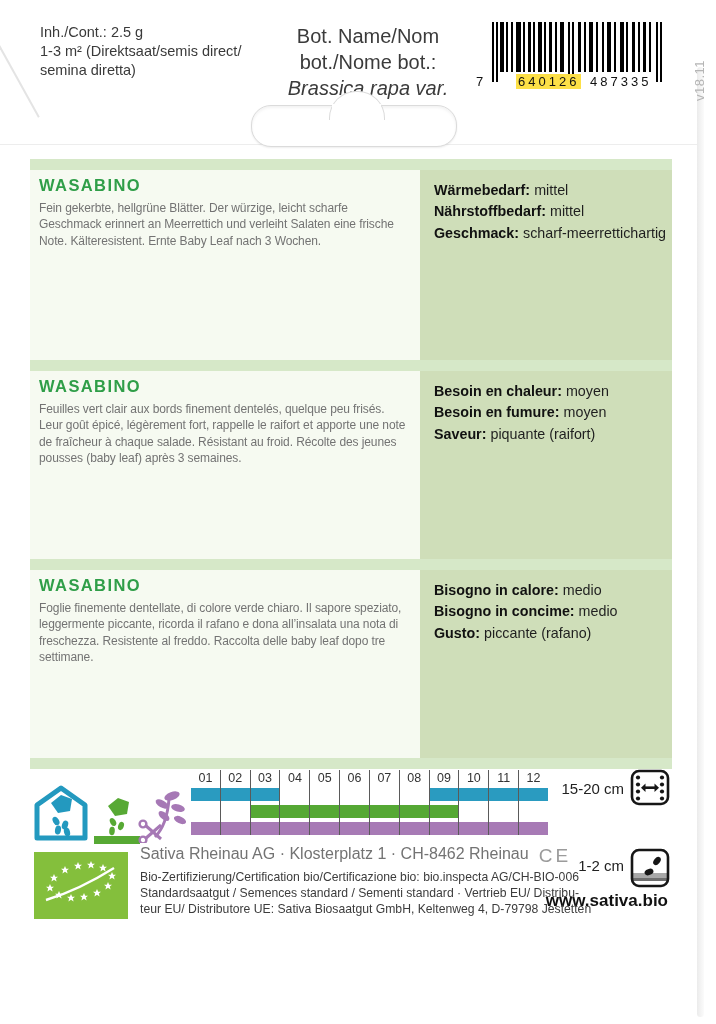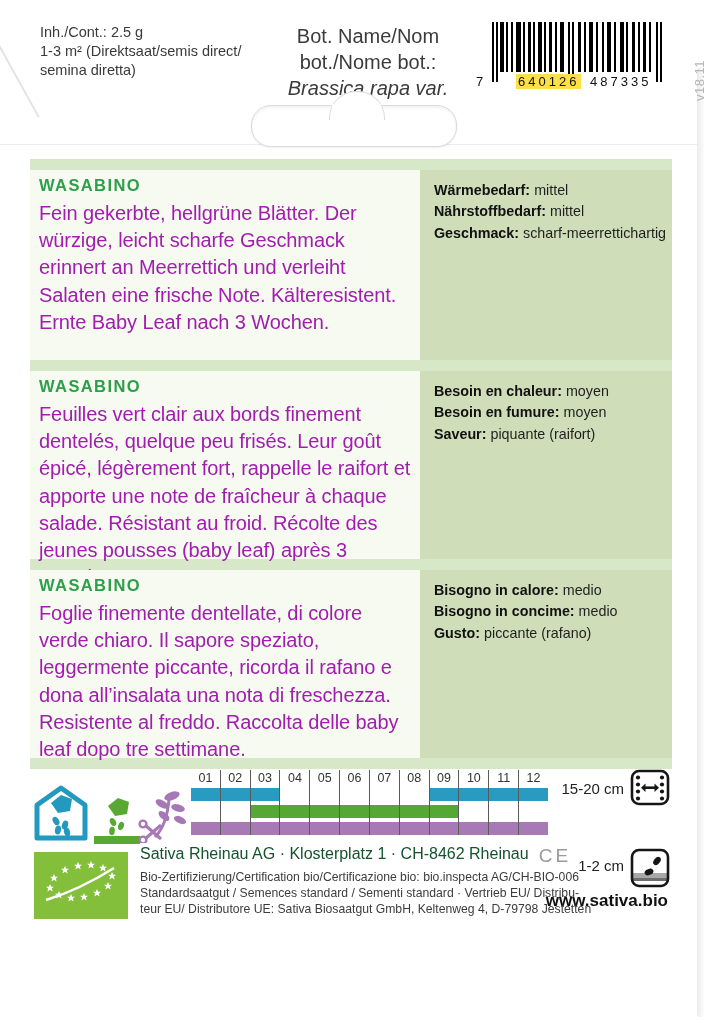--- a/index.html
+++ b/index.html
@@ -30,39 +30,39 @@
   .hole-bump{position:absolute;left:329px;top:79px;width:54px;height:28px;border-radius:27px 27px 0 0;
              background:#fff;border:1px solid #dbdbdb;border-bottom:none;}
   .hole-patch{position:absolute;left:332px;top:92px;width:49px;height:7px;background:#fff;}
   
   .strip{position:absolute;left:30px;width:642px;height:11px;background:#d6e8c8;}
   .s1{top:147px}.s2{top:348px}.s3{top:547px}.s4{top:746px}
   .sec{position:absolute;left:30px;width:642px;display:flex;}
   .sec1{top:158px;height:190px}.sec2{top:359px;height:188px}.sec3{top:558px;height:188px}
   .sec-left{width:390px;background:#f6faf1;padding:6px 0 16px 9px;box-sizing:border-box;}
   .sec-left h2{margin:0 0 5px 0;font-size:16.5px;letter-spacing:1.4px;color:#2f9e48;font-weight:bold;}
-  .sec-left p{margin:0;font-size:20px;line-height:1.36;color:#a21caf;width:372px;letter-spacing:-0.1px;}
+  .sec-left p{margin:0;font-size:12px;line-height:1.36;color:#737373;width:372px;letter-spacing:-0.1px;}
   .sec-right{width:252px;background:#cfdeb9;padding:10px 0 0 14px;box-sizing:border-box;}
   .spec{font-size:14.3px;line-height:1.5;color:#1f1f1f;}
   .spec b{margin-right:4px;color:#111;}
   
   .icon{position:absolute;}
   .calendar{position:absolute;left:191px;top:758px;width:357px;display:flex;}
   .cal-col{flex:1;}
   .cal-col + .cal-col{border-left:1px solid #5a5a5a;}
   .cal-mon{height:17px;font-size:12.5px;text-align:center;color:#333;padding-top:1px;}
   .cal-seg{height:13px;margin-bottom:4px;}
   .cal-seg:last-child{margin-bottom:0;}
   .dim-label{position:absolute;font-size:15px;color:#222;text-align:right;width:72px;}
   .spacing-label{left:552px;top:768px;}
   .depth-label{left:552px;top:845px;}
   .website{position:absolute;left:520px;top:879px;width:148px;text-align:right;
            font-size:17px;font-weight:bold;color:#111;}
   .addr-row{position:absolute;left:140px;top:833px;display:flex;align-items:flex-start;gap:10px;white-space:nowrap;}
-  .addr{font-size:16px;color:#14532d;}
+  .addr{font-size:16px;color:#737373;}
   .ce{font-size:19px;color:#9b9b9b;letter-spacing:3px;line-height:1;padding-top:1px;}
   .smalls{position:absolute;left:140px;top:857px;font-size:12.2px;line-height:1.32;color:#3c3c3c;white-space:nowrap;}
   .eu-logo{position:absolute;left:34px;top:840px;}
 </style>
 </head>
 <body>
 
 <div class="packet">
 
   <div class="fold-line"></div>

